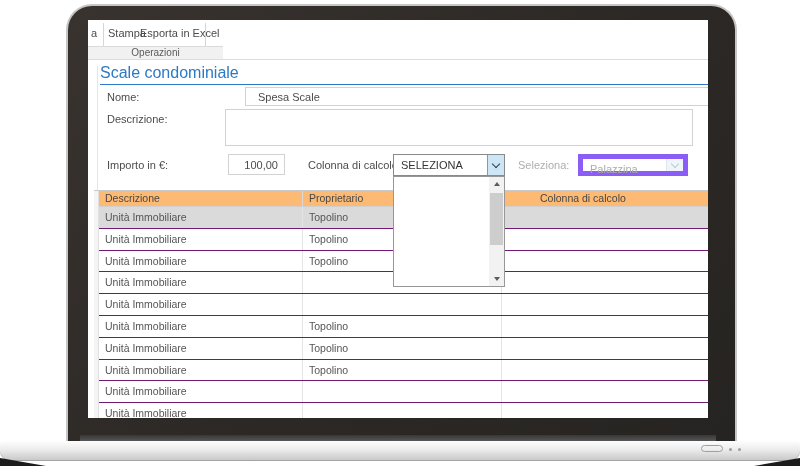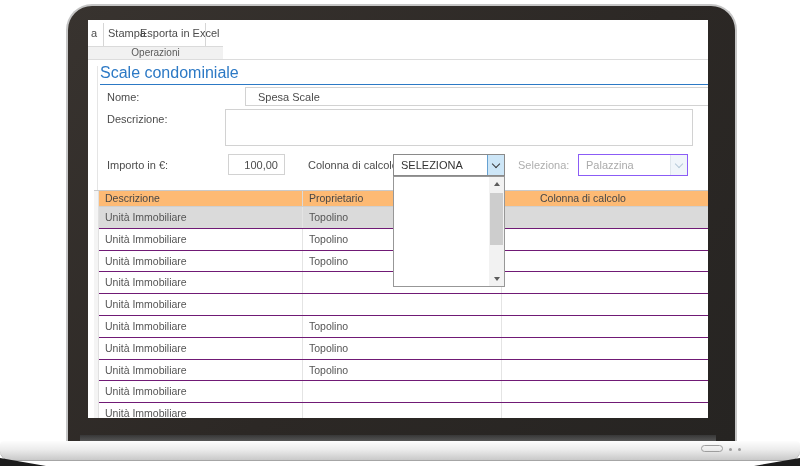--- a/index.html
+++ b/index.html
@@ -53,21 +53,21 @@
   .lbl-importo{left:19px;top:139px;} .tbx-importo{left:140px;top:134px;width:57px;height:21px;text-align:right;}
   .lbl-colonna{left:220px;top:139px;}
   .lbl-seleziona{left:430px;top:139px;color:#aeaeae;}
 
   .combo{position:absolute;top:134px;height:22px;background:#fff;line-height:20px;}
   .combo .val{position:absolute;left:7px;top:0;right:18px;overflow:hidden;white-space:nowrap;}
   .combo .dd-btn{position:absolute;right:0;top:0;width:17px;height:100%;display:flex;align-items:center;justify-content:center;}
   .chev{width:6px;height:6px;border-right:1.6px solid #3a3a3a;border-bottom:1.6px solid #3a3a3a;transform:rotate(45deg);margin-top:-3px;}
   .combo-colonna{left:305px;width:112px;border:1px solid #8a8a8a;color:#333;}
   .combo-colonna .dd-btn{background:#cde6f7;border-left:1px solid #66a1d1;}
-  .combo-seleziona{left:490px;width:110px;border:1px solid #8b5cf6;color:#ababab;}
+  .combo-seleziona{left:490px;width:110px;border:5px solid #8b5cf6;color:#ababab;}
   .combo-seleziona .dd-btn{background:#f0f5fa;border-left:1px solid #dfe6ec;}
   .combo-seleziona .chev{border-color:#b7c9d8;}
 
   
   .dd-list{position:absolute;left:305px;top:156px;width:112px;height:111px;background:#fff;border:1px solid #979797;z-index:20;}
   .dd-items{position:absolute;left:0;top:0;right:15px;bottom:0;}
   .dd-item{height:15.5px;line-height:15.5px;padding-left:7px;font-size:10.5px;color:#333;white-space:nowrap;overflow:hidden;}
   .dd-item.selected{background:var(--dd-hl);}
   .sbar{position:absolute;right:0;top:0;width:15px;bottom:0;background:#f2f2f2;}
   .sb-btn{position:absolute;left:0;width:15px;height:14px;display:flex;align-items:center;justify-content:center;}

